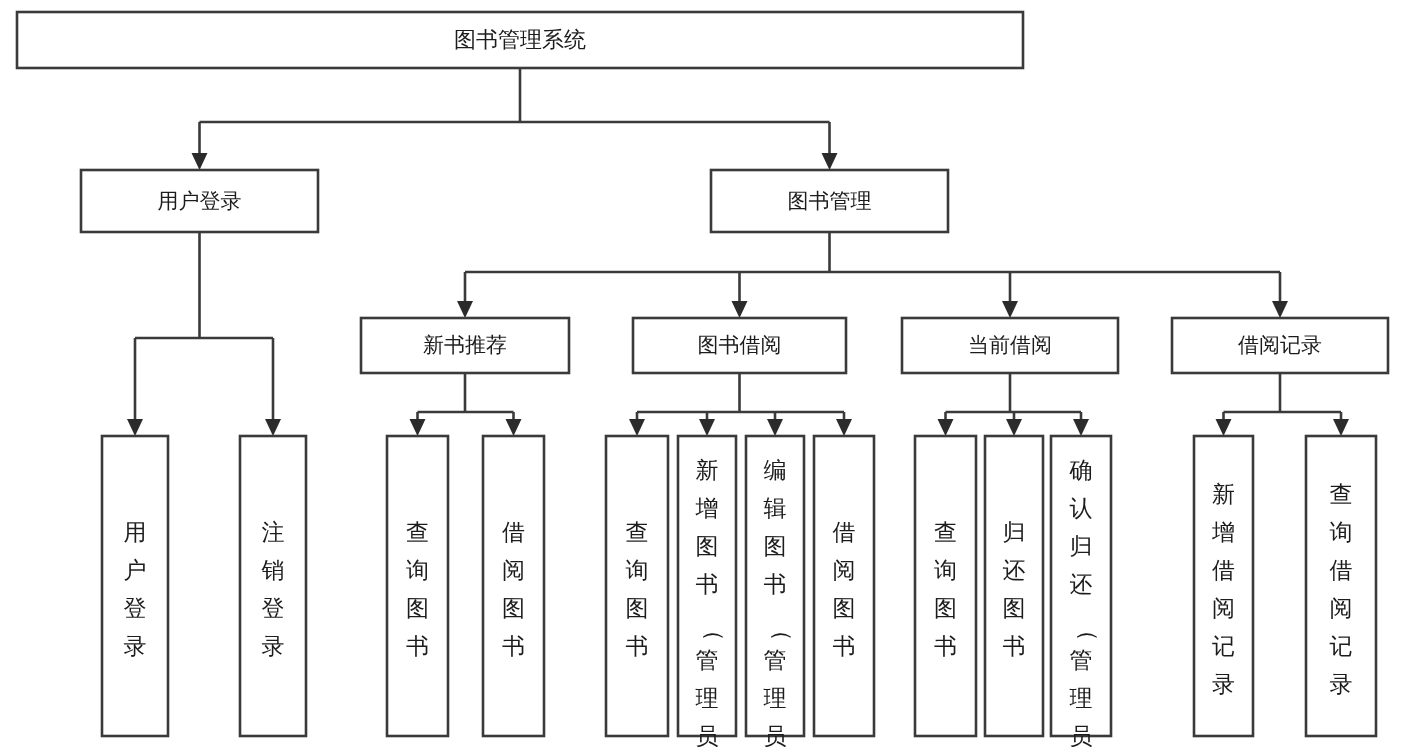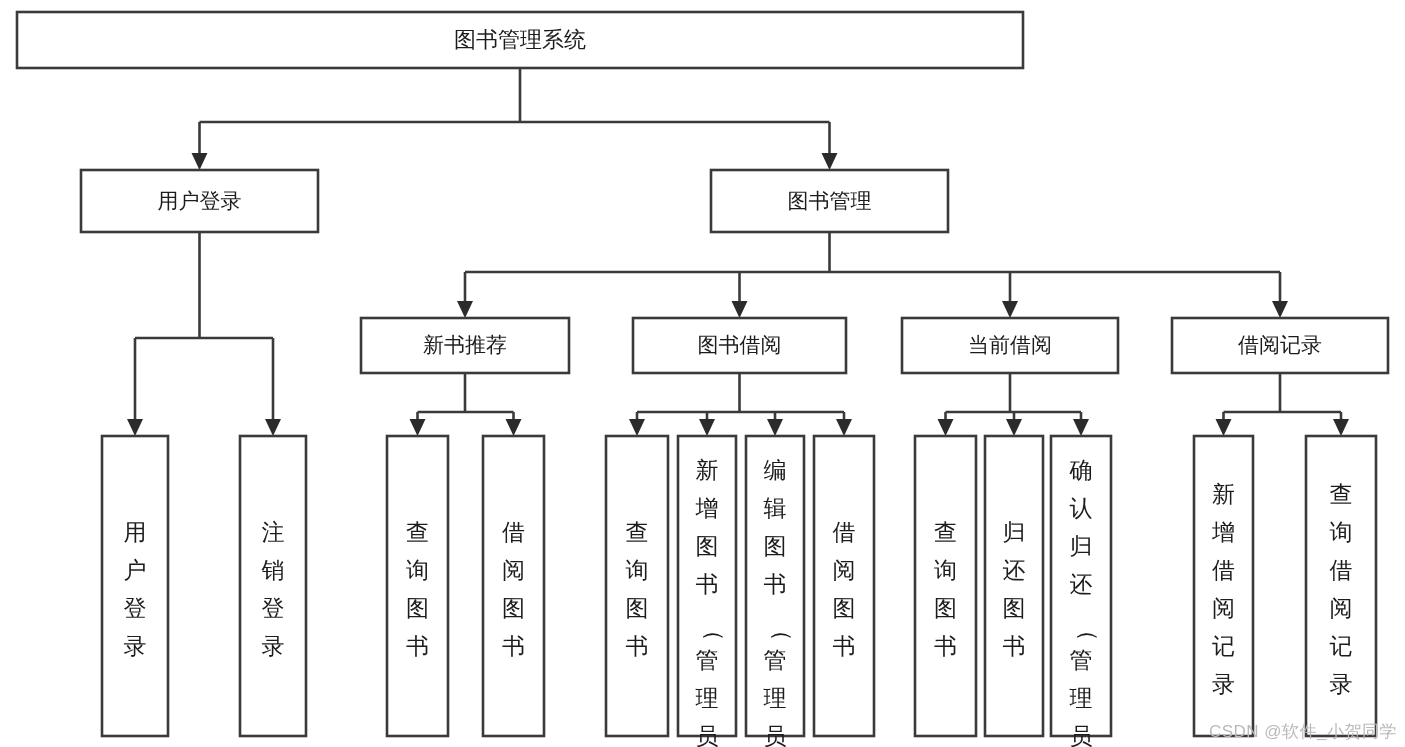--- a/index.html
+++ b/index.html
@@ -293,15 +293,14 @@
             <text x="1341" y="577.64" class="leaf-label">借</text>
             <text x="1341" y="615.64" class="leaf-label">阅</text>
             <text x="1341" y="653.64" class="leaf-label">记</text>
             <text x="1341" y="691.64" class="leaf-label">录</text>
           </g>
         </g>
       </g>
 
   </svg>
 
-  <div class="watermark">CSDN @软件_小贺同学</div>
 
 </div>
 
 </body></html>

